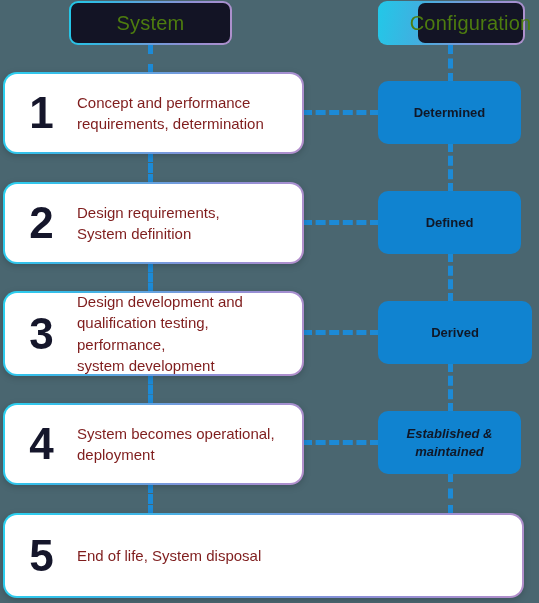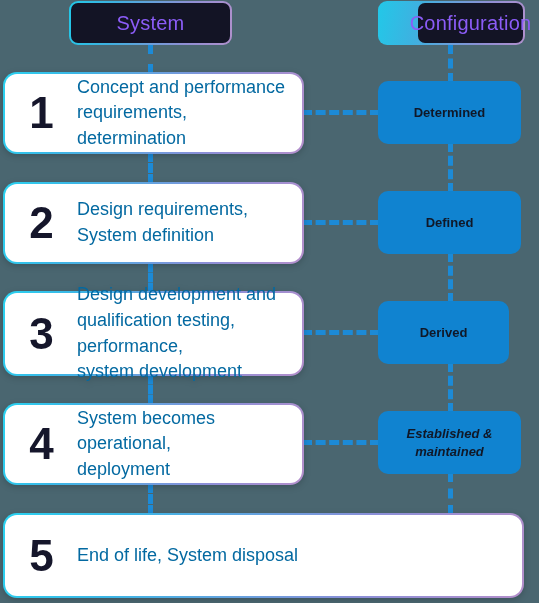--- a/index.html
+++ b/index.html
@@ -50,21 +50,21 @@
   .chip-inner {
     width: 100%;
     height: 100%;
     border-radius: 7px;
     background: #131425;
     display: flex;
     align-items: center;
     justify-content: center;
   }
   .chip-label {
-    color: #8b5cf6;
+    color: #4d7c0f;
     font-size: 20px;
     letter-spacing: 0.2px;
     line-height: 1;
   }
 
   #chip-system   { left: 69px; top: 1px;  width: 163px; height: 44px; }
   #chip-config   { left: 378px; top: 1px; width: 147px; height: 44px; padding-left: 40px; }
 
   
   .card {
@@ -89,23 +89,23 @@
     flex: 0 0 72px;
     text-align: center;
     font-size: 44px;
     font-weight: bold;
     color: #15162b;
     line-height: 1;
     letter-spacing: -1px;
   }
   .card-text {
     flex: 1 1 auto;
-    font-size: 18px;
+    font-size: 15px;
     line-height: 1.42;
-    color: #0369a1;
+    color: #7f1d1d;
     padding-right: 12px;
     white-space: pre-line;
   }
 
   #card-1 { left: 3px; top: 72px;  width: 301px; height: 82px; }
   #card-2 { left: 3px; top: 182px; width: 301px; height: 82px; }
   #card-3 { left: 3px; top: 291px; width: 301px; height: 85px; }
   #card-4 { left: 3px; top: 403px; width: 301px; height: 82px; }
   #card-5 { left: 3px; top: 513px; width: 521px; height: 85px; }
 
@@ -120,21 +120,21 @@
     text-align: center;
     color: #101828;
     font-size: 13px;
     line-height: 1.35;
     font-weight: bold;
     white-space: pre-line;
     box-sizing: border-box;
   }
   #blue-1 { left: 378px; top: 81px;  width: 143px; height: 63px; text-align: center; }
   #blue-2 { left: 378px; top: 191px; width: 143px; height: 63px; }
-  #blue-3 { left: 378px; top: 301px; width: 131px; height: 63px; }
+  #blue-3 { left: 378px; top: 301px; width: 154px; height: 63px; }
   #blue-4 { left: 378px; top: 411px; width: 143px; height: 63px; font-style: italic; }
 </style>
 </head>
 <body>
 
 <div id="diagram">
 
   <div class="conn-layer">
 
     <div class="vline" style="left:148px; top:44px;  height:30px;"></div>

